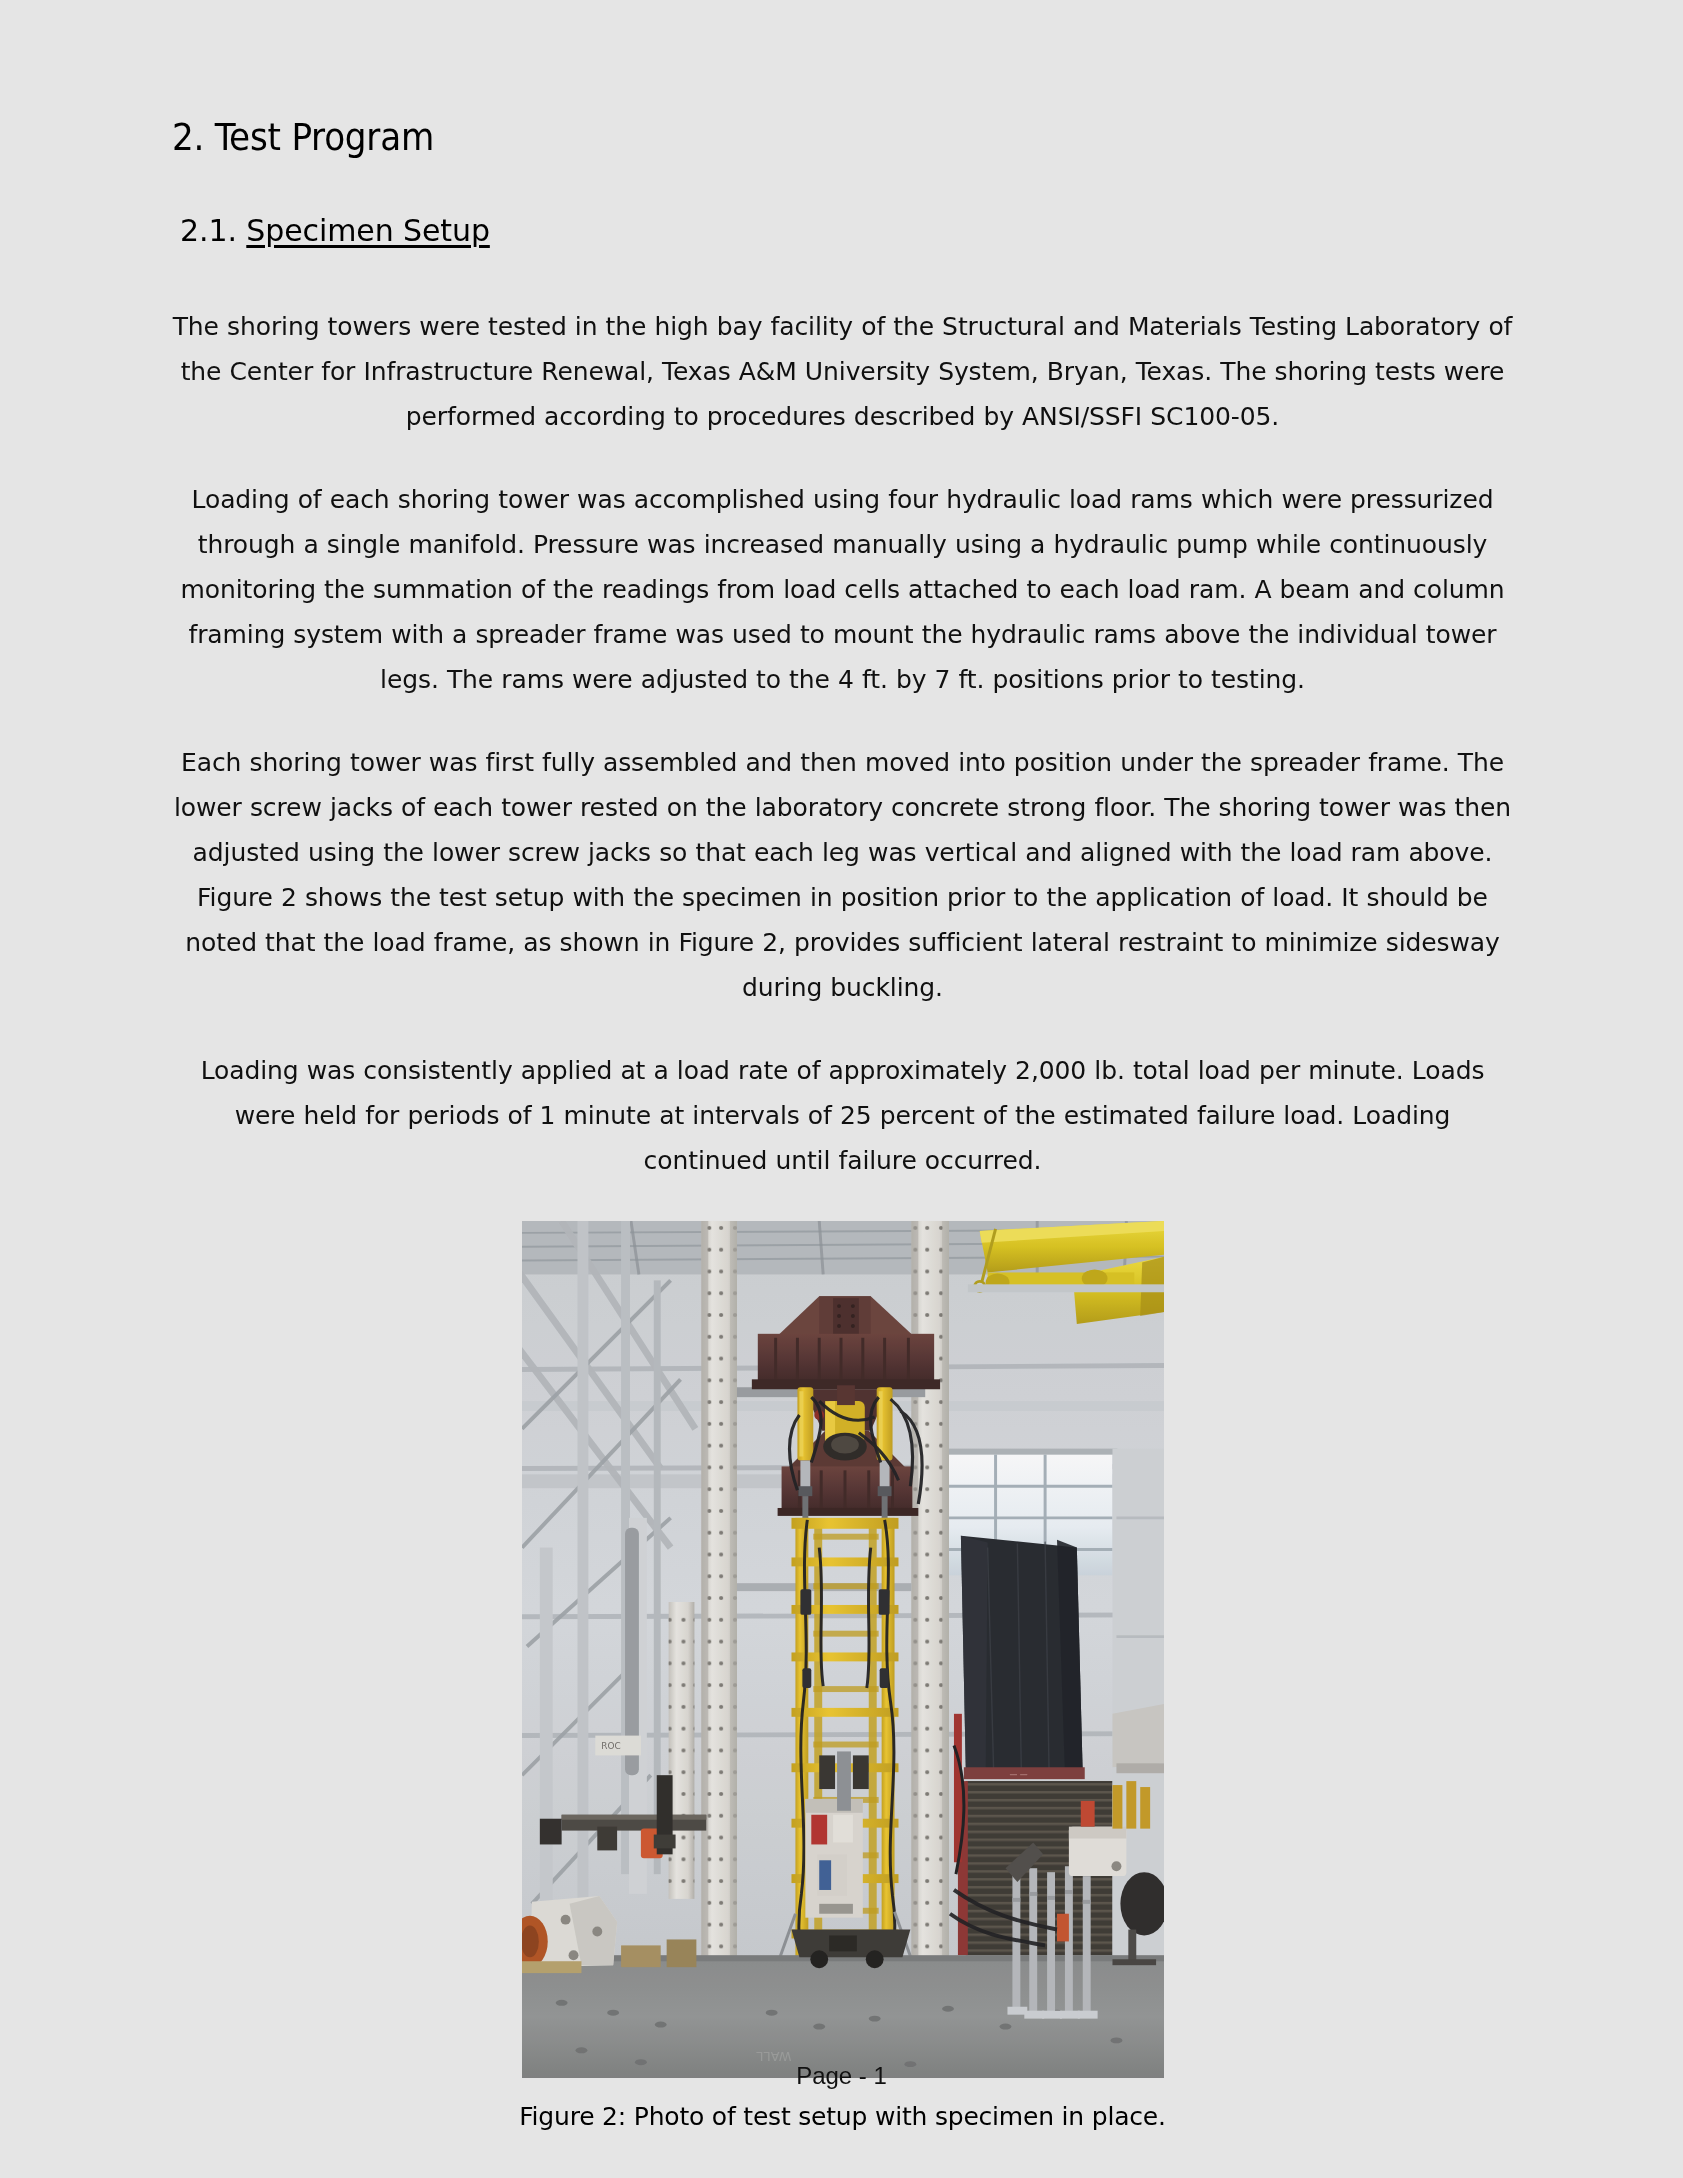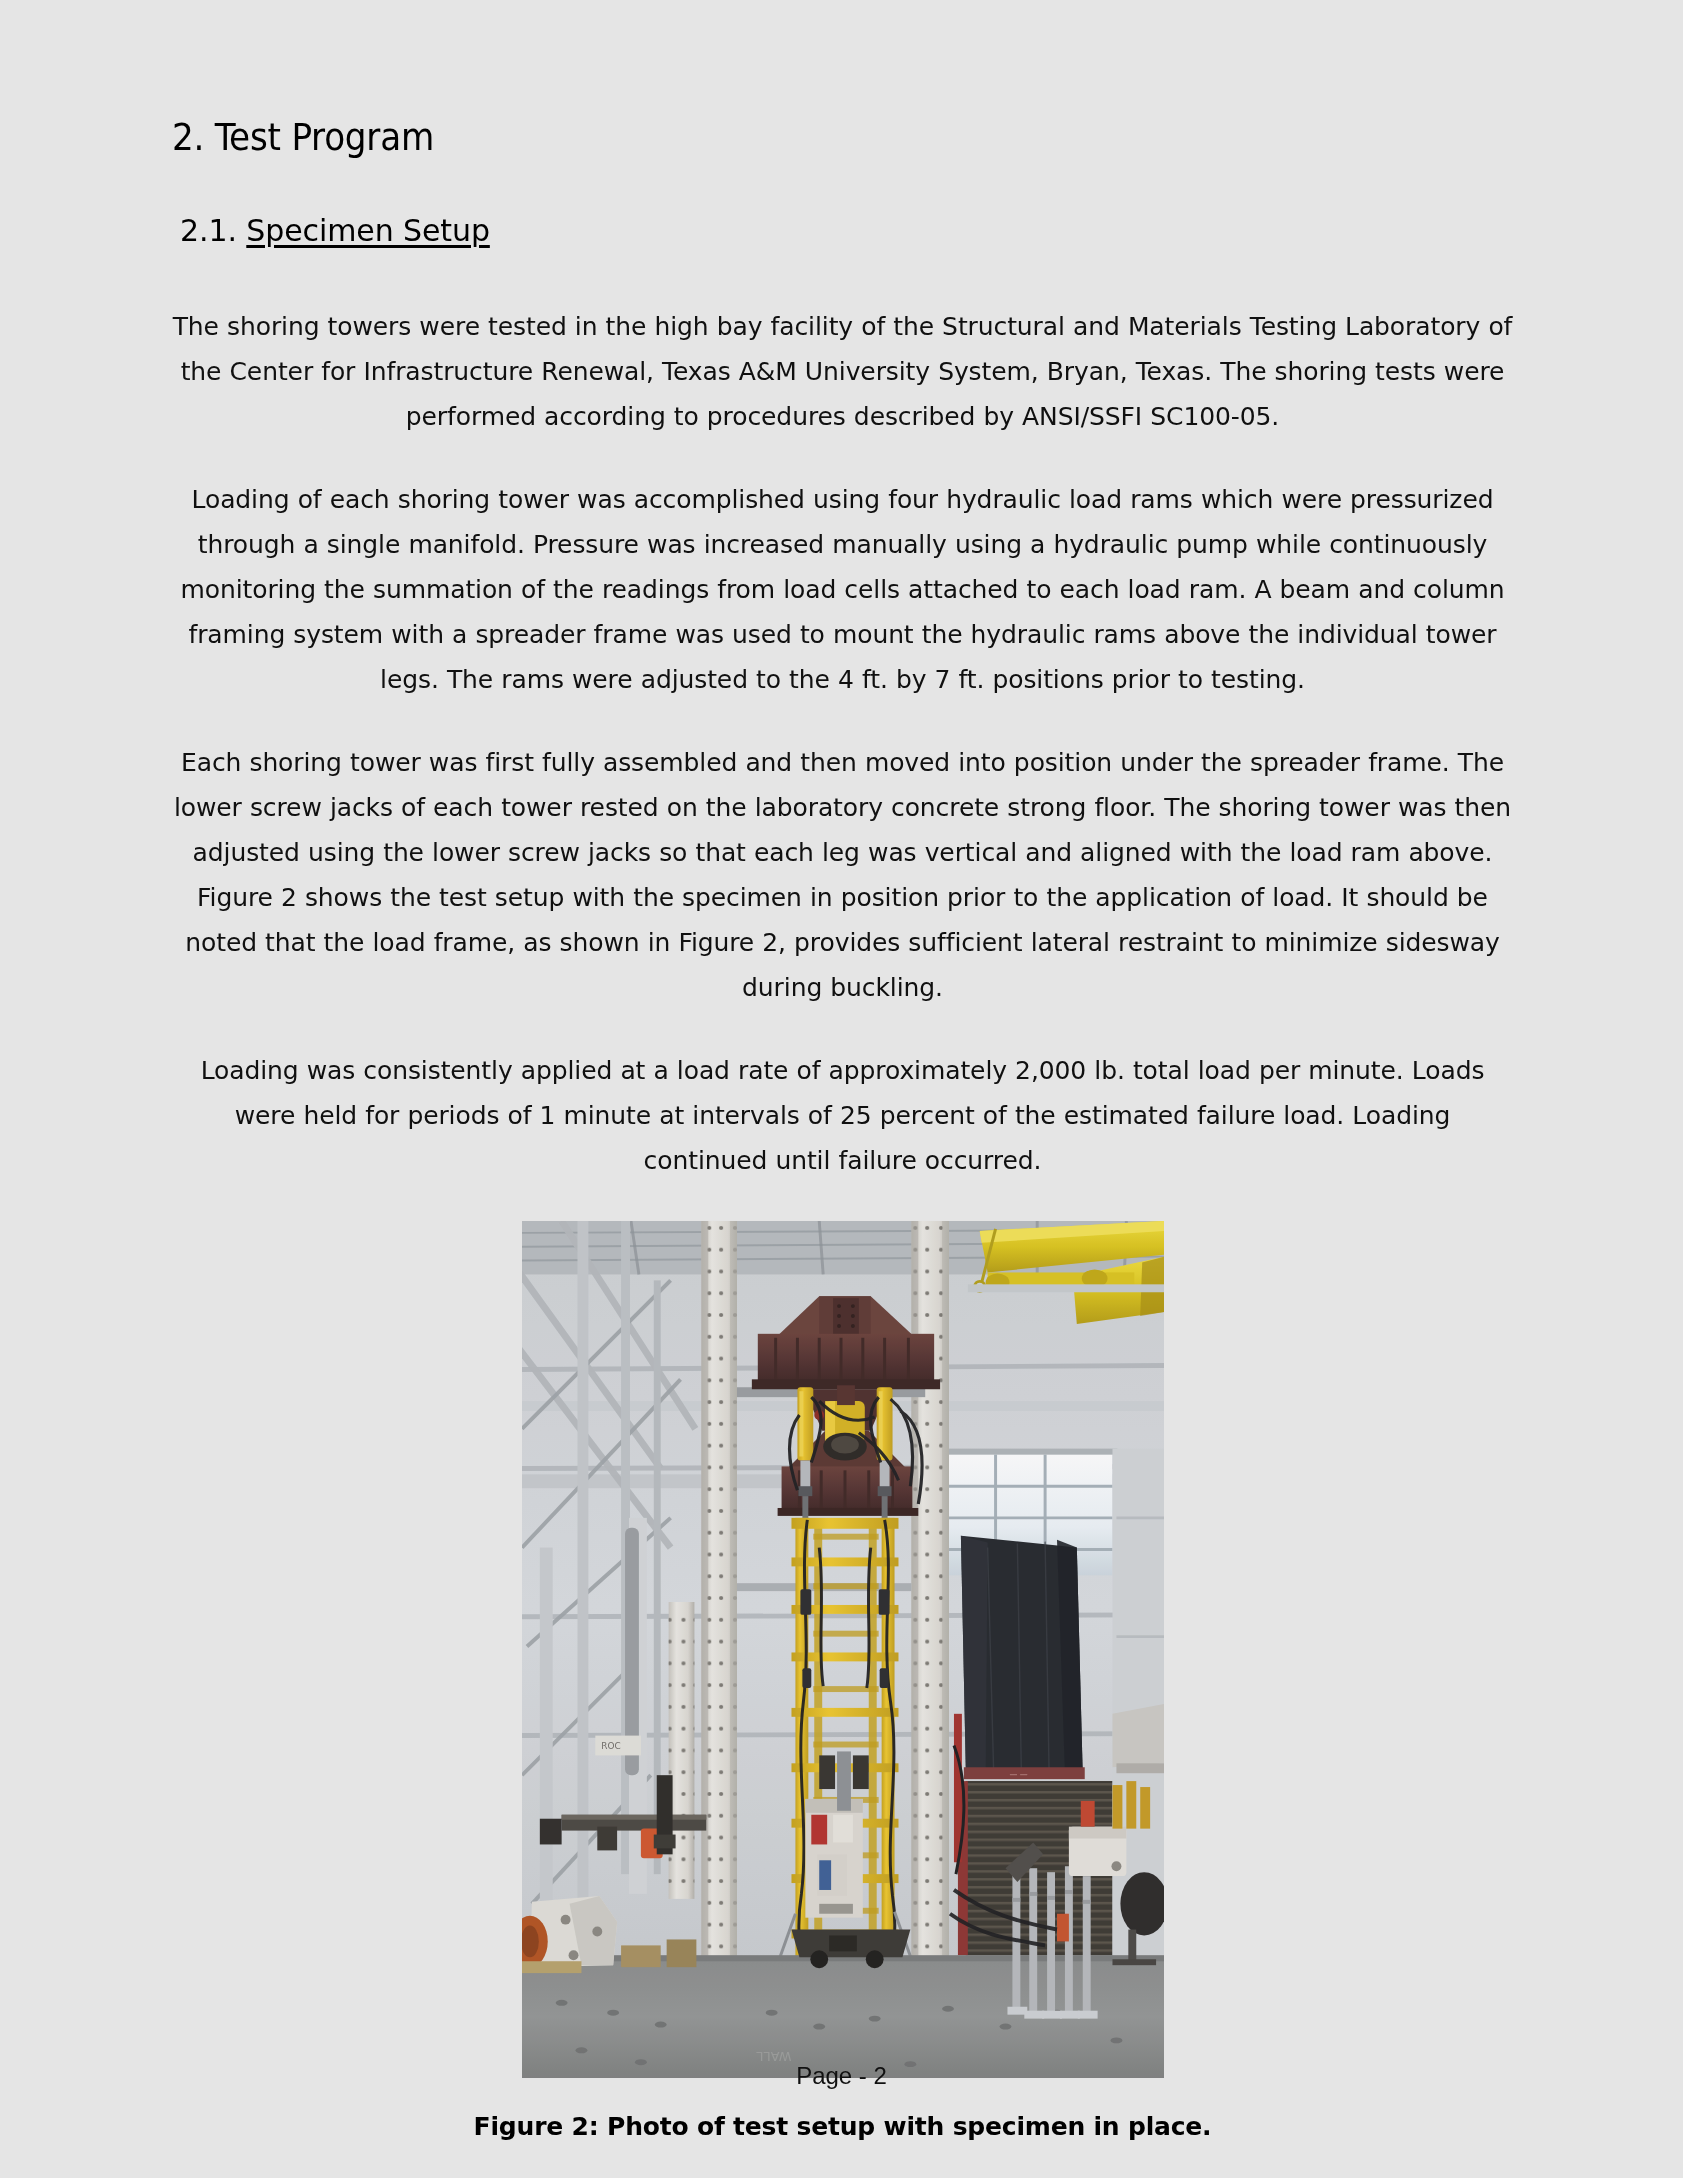--- a/index.html
+++ b/index.html
@@ -64,23 +64,23 @@
     position: relative;
     display: block;
     margin: 0 auto;
     width: 642px;
     height: 857px;
     overflow: hidden;
     background: #b9bcc0;
   }
   .caption {
     font-size: 25px;
-    font-weight: bold;
+    font-weight: normal;
     color: #000;
-    margin: 10px;
+    margin: 0;
     padding-top: 24px;
     text-align: center;
     letter-spacing: -0.2px;
   }
 
   
   .footer {
     position: absolute;
     left: 0;
     top: 2062px;
@@ -558,16 +558,16 @@
 
           <rect x="0" y="0" width="648" height="866" fill="#7f8489" opacity="0.07"></rect>
         </svg>
       </div>
 
       <p class="caption">Figure 2: Photo of test setup with specimen in place.</p>
     </div>
 
   </div>
 
-  <div class="footer">Page - 2</div>
+  <div class="footer">Page - 1</div>
 
 </div>
 
 
 </body></html>

